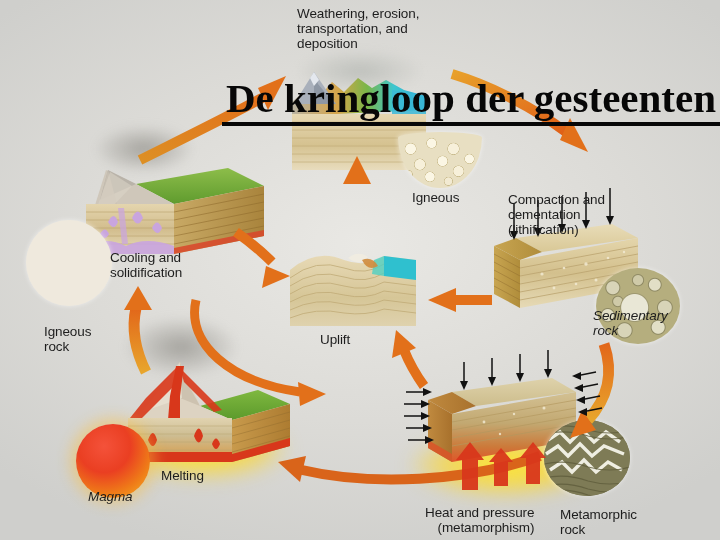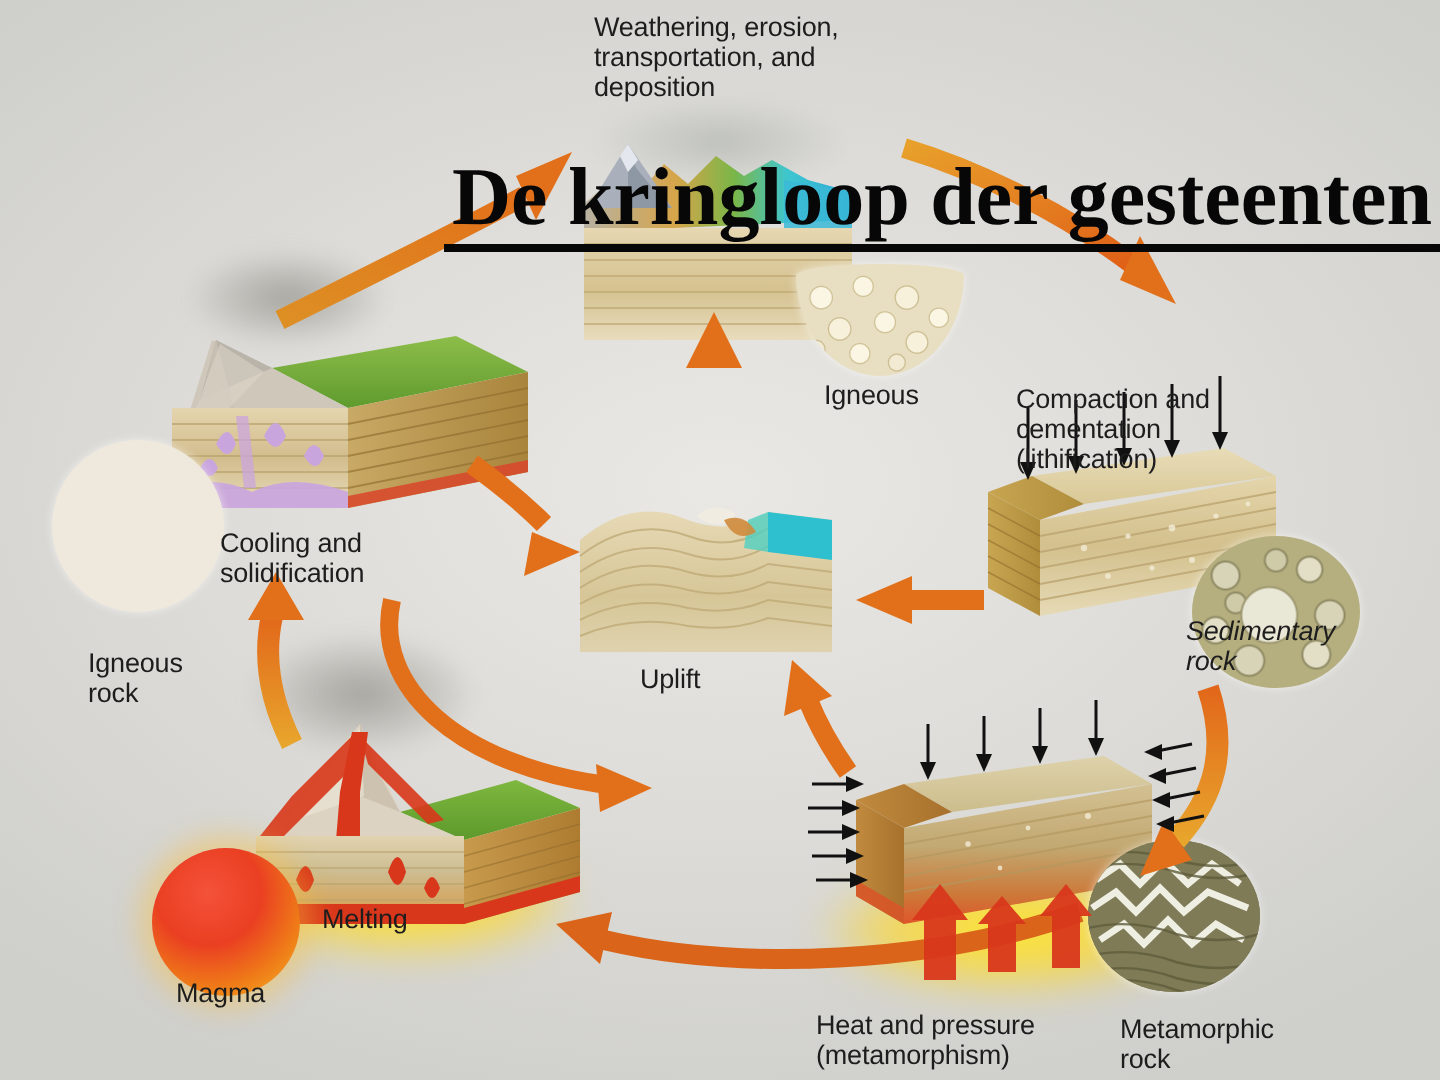--- a/index.html
+++ b/index.html
@@ -614,31 +614,31 @@
   <div class="lbl" style="left:508px; top:164px;margin-top:28px;">Compaction and
 cementation
 (lithification)</div>
 
   <div class="lbl" style="left:593px; top:308px;font-style:italic;">Sedimentary
 rock</div>
 
   <div class="lbl" style="left:560px; top:507px;">Metamorphic
 rock</div>
 
-  <div class="lbl" style="left:408px; top:505px;">Heat and pressure
+  <div class="lbl" style="left:425px; top:505px;text-align:right;">Heat and pressure
 (metamorphism)</div>
 
-  <div class="lbl" style="left:88px; top:489px;">Magma</div>
-
-  <div class="lbl" style="left:161px; top:452px;">Melting</div>
+  <div class="lbl" style="left:88px; top:489px;font-style:italic;">Magma</div>
+
+  <div class="lbl" style="left:161px; top:468px;">Melting</div>
 
   <div class="lbl" style="left:44px; top:288px;margin-top:36px;">Igneous
 rock</div>
 
-  <div class="lbl" style="left:110px; top:250px;margin-top:14px;">Cooling and
+  <div class="lbl" style="left:110px; top:250px;">Cooling and
 solidification</div>
 
   <div class="lbl" style="left:320px; top:332px;">Uplift</div>
 
   <div id="title">
     <span class="u">De kringloop der gesteenten</span>
   </div>
 
 </div>
 

